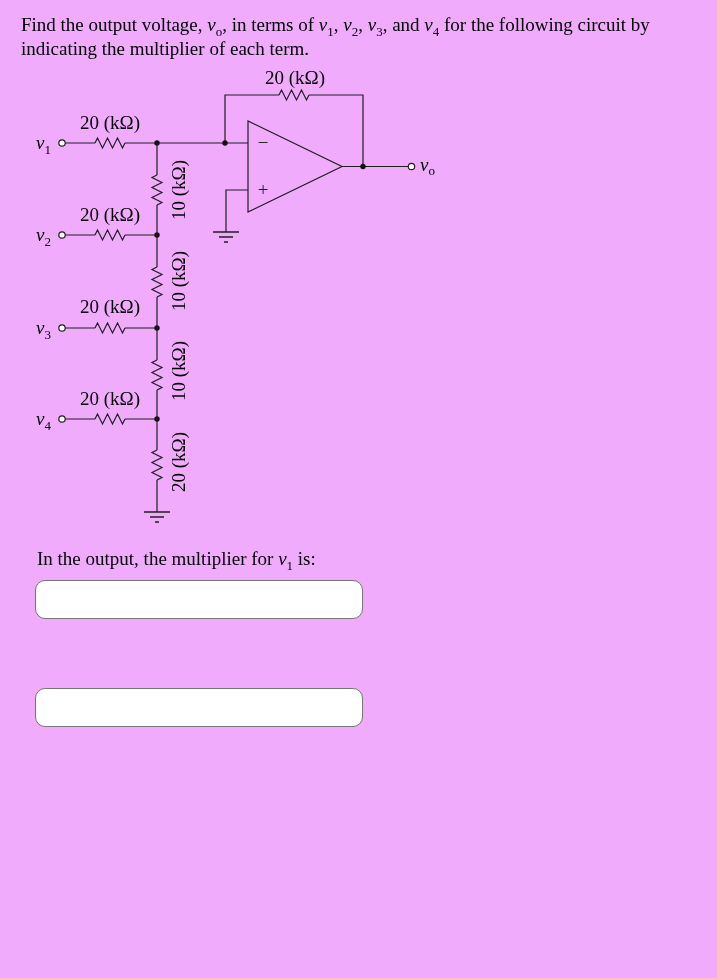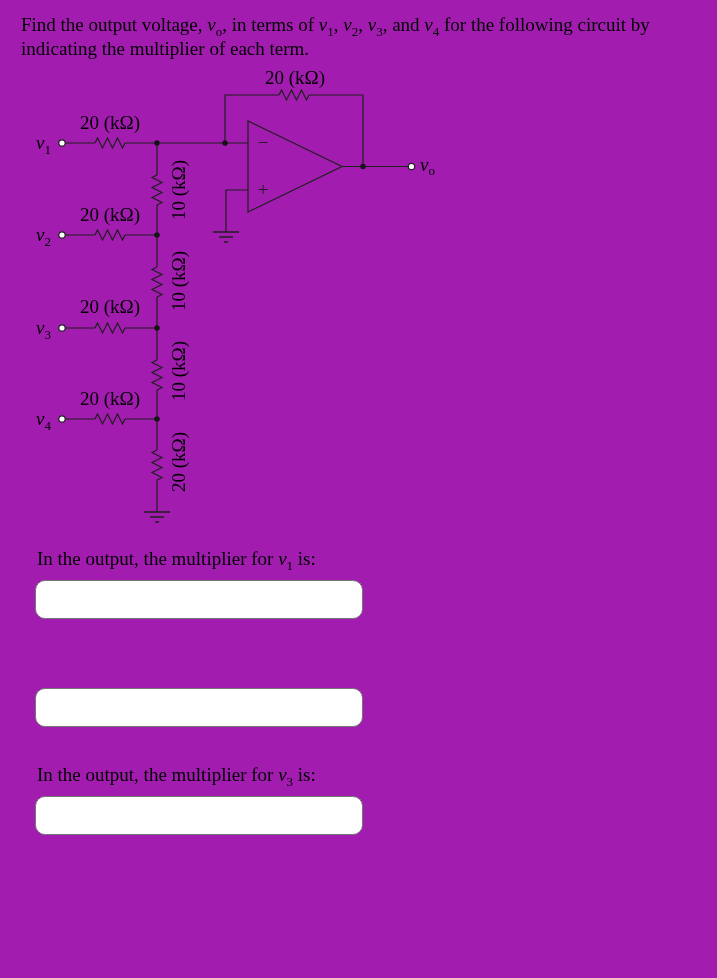--- a/index.html
+++ b/index.html
@@ -1,17 +1,17 @@
 <!DOCTYPE html>
 <html><head>
 <meta charset="utf-8">
 <style>
   html,body { margin:0; padding:0; background:#ffffff; }
   .page {
-    position:relative; width:717px; height:978px; background:#a21caf;
+    position:relative; width:717px; height:978px; background:#f0abfc;
     color:#000; font-family:"Liberation Serif", serif; overflow:hidden;
   }
   .title {
     position:absolute; left:21px; top:13px; width:690px;
     font-size:19px; line-height:24px; margin:0;
   }
   .mvar { font-style:italic; }
   .title sub, .qlabel sub { font-size:13px; line-height:0; }
   .circuit-svg { position:absolute; left:0; top:60px; }
   .wire  { stroke:#1f1f1f; stroke-width:1.2; fill:none; }
@@ -114,19 +114,15 @@
 
   <div class="question" style="top:536px">
     <p class="qlabel"><span>In the output, the multiplier for </span><span class="mvar">v</span><sub>1</sub><span> is:</span></p>
     <input class="answer" type="text" value="" style="">
   </div>
 
   <div class="question" style="top:644px">
     <input class="answer" type="text" value="" style="">
   </div>
 
-  <div class="question" style="top:752px">
-    <p class="qlabel"><span>In the output, the multiplier for </span><span class="mvar">v</span><sub>3</sub><span> is:</span></p>
-    <input class="answer" type="text" value="" style="">
-  </div>
 
 
 </div>
 
 </body></html>

